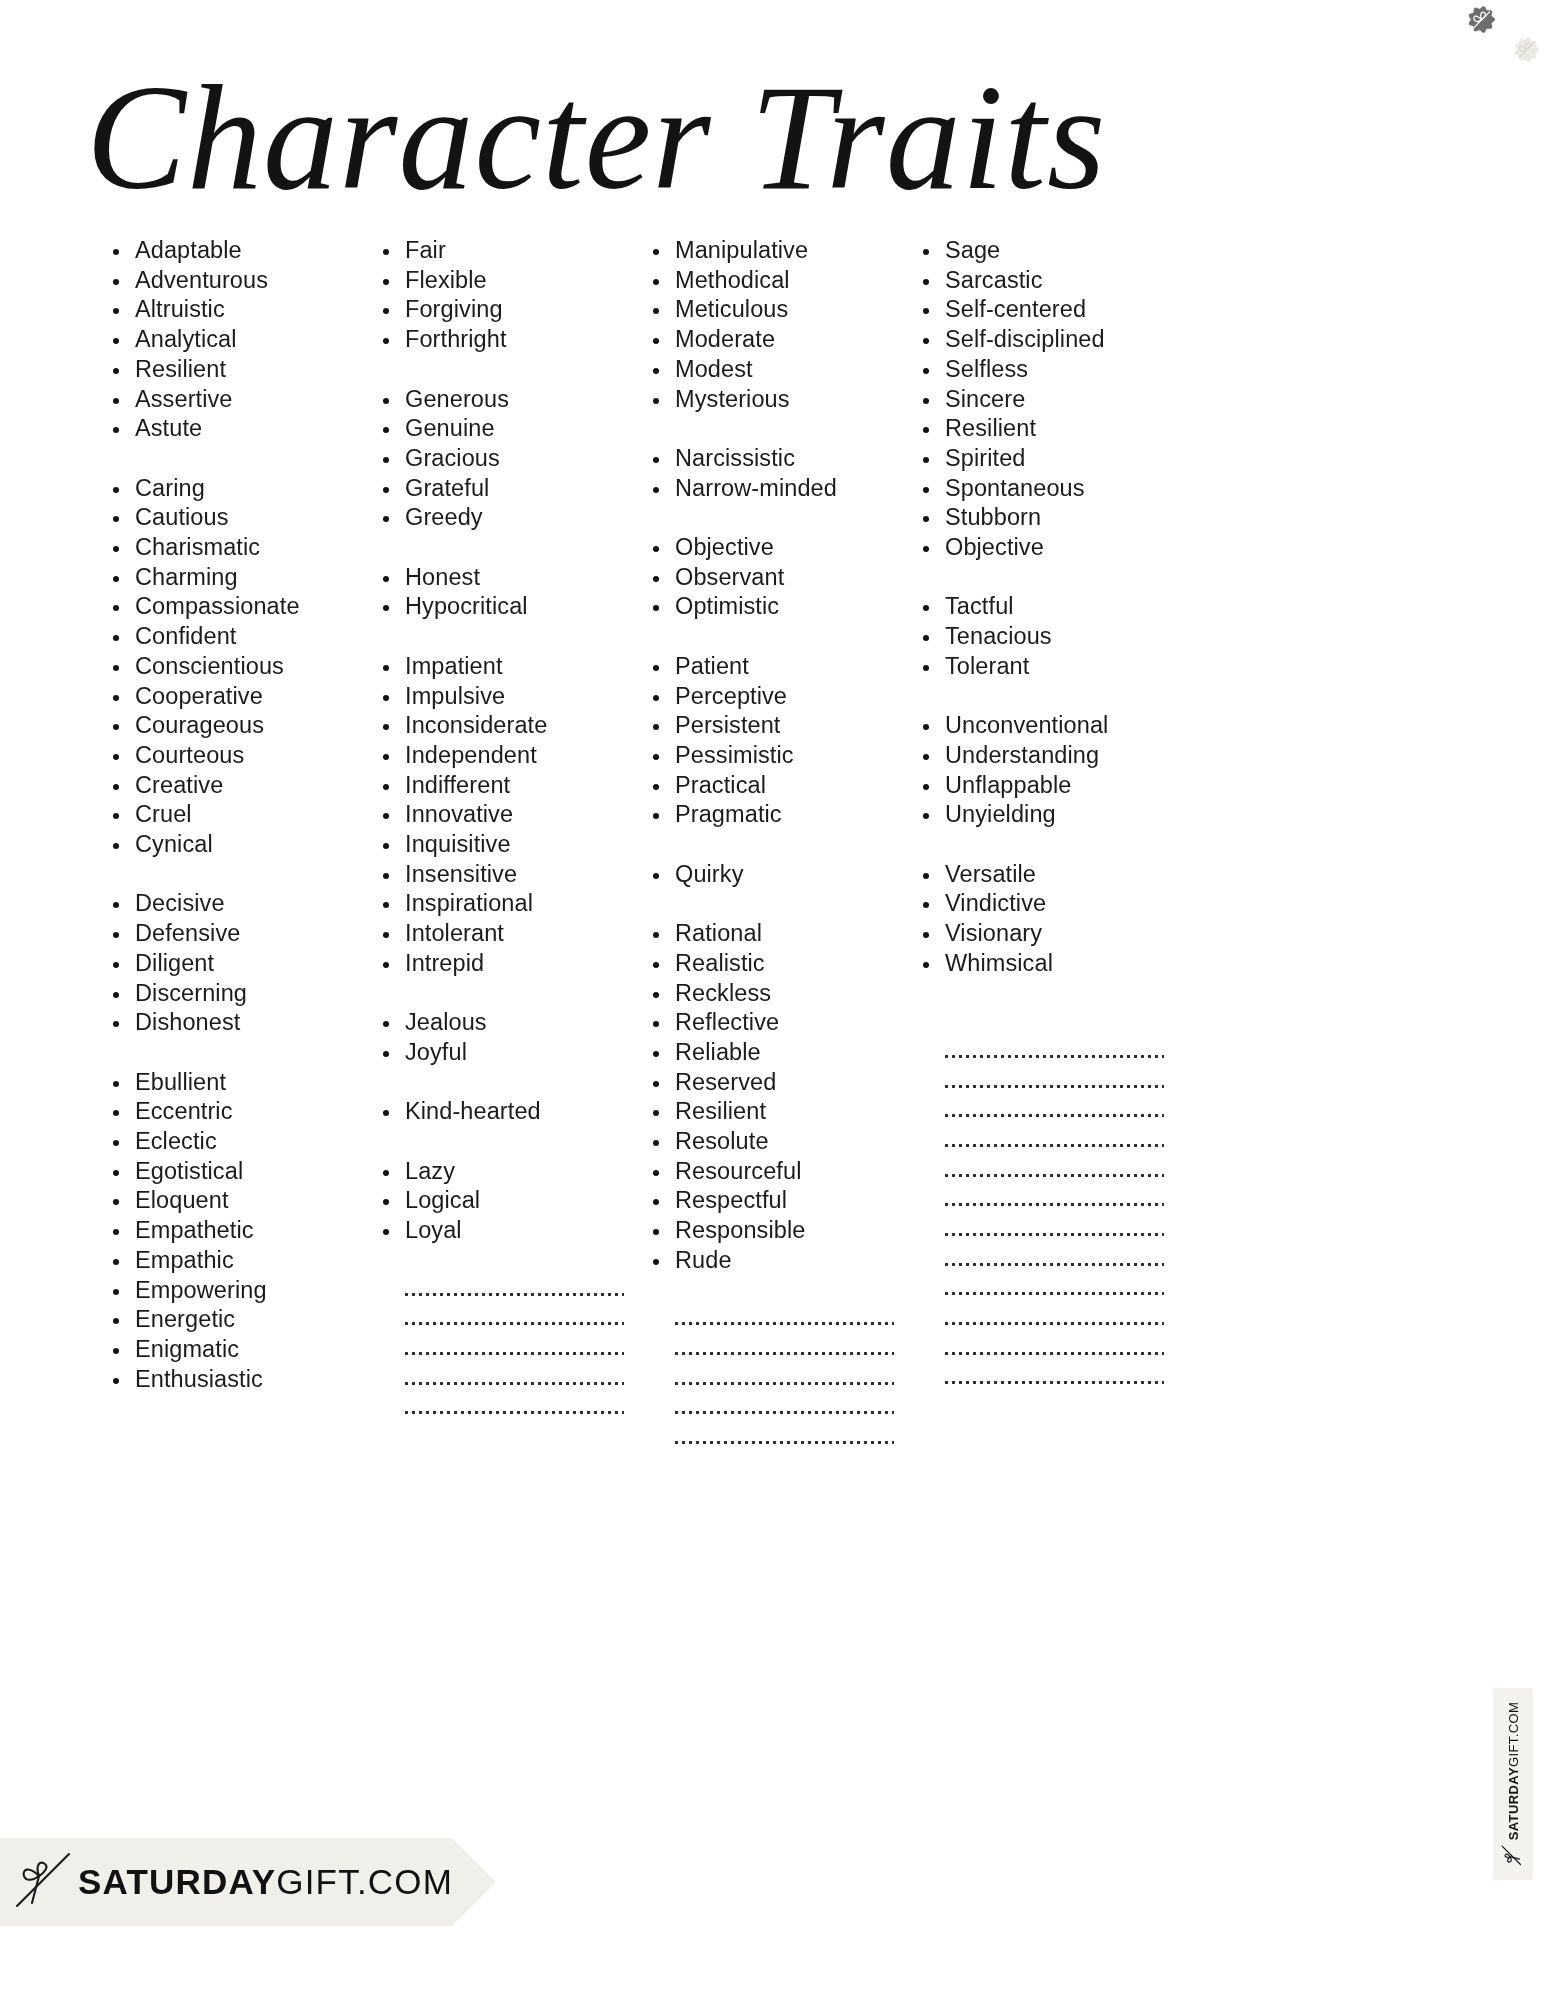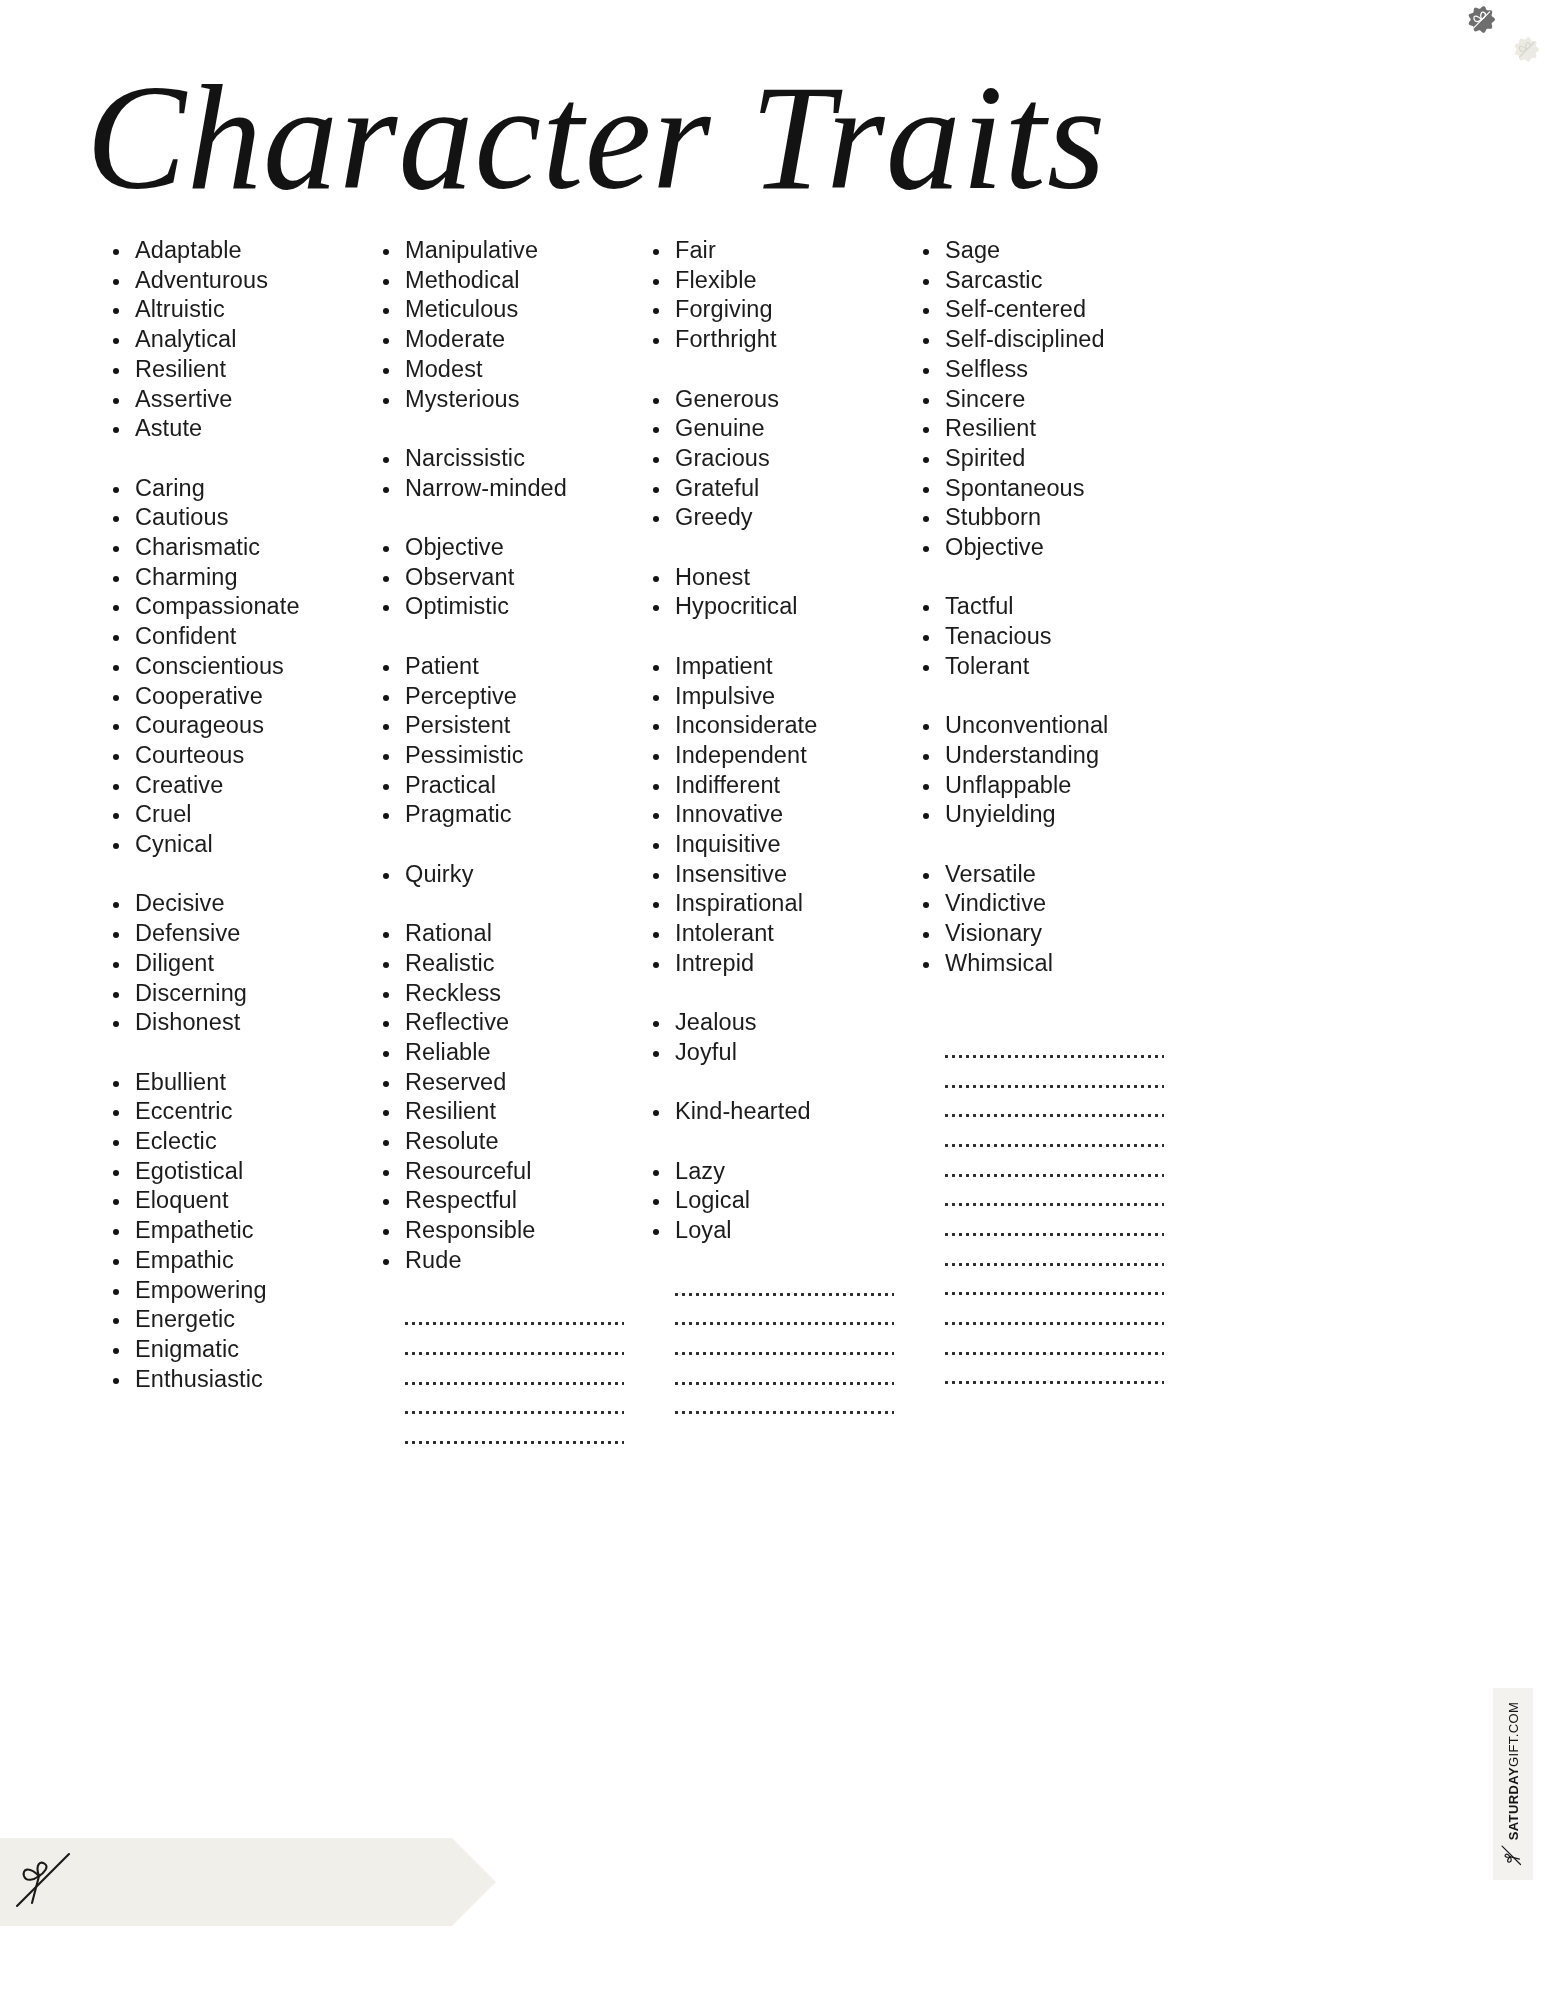--- a/index.html
+++ b/index.html
@@ -221,20 +221,74 @@
         <li class="trait-item">Egotistical</li>
         <li class="trait-item">Eloquent</li>
         <li class="trait-item">Empathetic</li>
         <li class="trait-item">Empathic</li>
         <li class="trait-item">Empowering</li>
         <li class="trait-item">Energetic</li>
         <li class="trait-item">Enigmatic</li>
         <li class="trait-item">Enthusiastic</li>
       </ul>
   </div>
+  <div class="trait-column col-2">
+    <ul class="trait-list">
+        <li class="trait-item">Fair</li>
+        <li class="trait-item">Flexible</li>
+        <li class="trait-item">Forgiving</li>
+        <li class="trait-item">Forthright</li>
+        <li class="trait-gap"></li>
+        <li class="trait-item">Generous</li>
+        <li class="trait-item">Genuine</li>
+        <li class="trait-item">Gracious</li>
+        <li class="trait-item">Grateful</li>
+        <li class="trait-item">Greedy</li>
+        <li class="trait-gap"></li>
+        <li class="trait-item">Honest</li>
+        <li class="trait-item">Hypocritical</li>
+        <li class="trait-gap"></li>
+        <li class="trait-item">Impatient</li>
+        <li class="trait-item">Impulsive</li>
+        <li class="trait-item">Inconsiderate</li>
+        <li class="trait-item">Independent</li>
+        <li class="trait-item">Indifferent</li>
+        <li class="trait-item">Innovative</li>
+        <li class="trait-item">Inquisitive</li>
+        <li class="trait-item">Insensitive</li>
+        <li class="trait-item">Inspirational</li>
+        <li class="trait-item">Intolerant</li>
+        <li class="trait-item">Intrepid</li>
+        <li class="trait-gap"></li>
+        <li class="trait-item">Jealous</li>
+        <li class="trait-item">Joyful</li>
+        <li class="trait-gap"></li>
+        <li class="trait-item">Kind-hearted</li>
+        <li class="trait-gap"></li>
+        <li class="trait-item">Lazy</li>
+        <li class="trait-item">Logical</li>
+        <li class="trait-item">Loyal</li>
+        <li class="trait-gap"></li>
+        <li class="trait-rule">
+          <span class="dotline"></span>
+        </li>
+        <li class="trait-rule">
+          <span class="dotline"></span>
+        </li>
+        <li class="trait-rule">
+          <span class="dotline"></span>
+        </li>
+        <li class="trait-rule">
+          <span class="dotline"></span>
+        </li>
+        <li class="trait-rule">
+          <span class="dotline"></span>
+        </li>
+      </ul>
+  </div>
   <div class="trait-column col-3">
     <ul class="trait-list">
         <li class="trait-item">Manipulative</li>
         <li class="trait-item">Methodical</li>
         <li class="trait-item">Meticulous</li>
         <li class="trait-item">Moderate</li>
         <li class="trait-item">Modest</li>
         <li class="trait-item">Mysterious</li>
         <li class="trait-gap"></li>
         <li class="trait-item">Narcissistic</li>
@@ -258,74 +312,20 @@
         <li class="trait-item">Reckless</li>
         <li class="trait-item">Reflective</li>
         <li class="trait-item">Reliable</li>
         <li class="trait-item">Reserved</li>
         <li class="trait-item">Resilient</li>
         <li class="trait-item">Resolute</li>
         <li class="trait-item">Resourceful</li>
         <li class="trait-item">Respectful</li>
         <li class="trait-item">Responsible</li>
         <li class="trait-item">Rude</li>
-        <li class="trait-gap"></li>
-        <li class="trait-rule">
-          <span class="dotline"></span>
-        </li>
-        <li class="trait-rule">
-          <span class="dotline"></span>
-        </li>
-        <li class="trait-rule">
-          <span class="dotline"></span>
-        </li>
-        <li class="trait-rule">
-          <span class="dotline"></span>
-        </li>
-        <li class="trait-rule">
-          <span class="dotline"></span>
-        </li>
-      </ul>
-  </div>
-  <div class="trait-column col-2">
-    <ul class="trait-list">
-        <li class="trait-item">Fair</li>
-        <li class="trait-item">Flexible</li>
-        <li class="trait-item">Forgiving</li>
-        <li class="trait-item">Forthright</li>
-        <li class="trait-gap"></li>
-        <li class="trait-item">Generous</li>
-        <li class="trait-item">Genuine</li>
-        <li class="trait-item">Gracious</li>
-        <li class="trait-item">Grateful</li>
-        <li class="trait-item">Greedy</li>
-        <li class="trait-gap"></li>
-        <li class="trait-item">Honest</li>
-        <li class="trait-item">Hypocritical</li>
-        <li class="trait-gap"></li>
-        <li class="trait-item">Impatient</li>
-        <li class="trait-item">Impulsive</li>
-        <li class="trait-item">Inconsiderate</li>
-        <li class="trait-item">Independent</li>
-        <li class="trait-item">Indifferent</li>
-        <li class="trait-item">Innovative</li>
-        <li class="trait-item">Inquisitive</li>
-        <li class="trait-item">Insensitive</li>
-        <li class="trait-item">Inspirational</li>
-        <li class="trait-item">Intolerant</li>
-        <li class="trait-item">Intrepid</li>
-        <li class="trait-gap"></li>
-        <li class="trait-item">Jealous</li>
-        <li class="trait-item">Joyful</li>
-        <li class="trait-gap"></li>
-        <li class="trait-item">Kind-hearted</li>
-        <li class="trait-gap"></li>
-        <li class="trait-item">Lazy</li>
-        <li class="trait-item">Logical</li>
-        <li class="trait-item">Loyal</li>
         <li class="trait-gap"></li>
         <li class="trait-rule">
           <span class="dotline"></span>
         </li>
         <li class="trait-rule">
           <span class="dotline"></span>
         </li>
         <li class="trait-rule">
           <span class="dotline"></span>
         </li>
@@ -409,20 +409,23 @@
 <div id="footer-logo">
   <span id="footer-bow">
     <svg width="62" height="62" viewBox="0 0 62 62">
       <g fill="none" stroke="#1a1a1a" stroke-width="2.1" stroke-linecap="round">
         <line x1="5" y1="57" x2="57" y2="5"></line>
         <path d="M27,27 C17,17 10,20 12,27 C14,33 22,31 27,27 Z"></path>
         <path d="M27,27 C23,16 28,11 33,15 C37,18 32,24 27,27 Z"></path>
         <line x1="27" y1="27" x2="20" y2="54"></line>
       </g>
     </svg>
+  </span>
+  <span id="footer-wordmark">
+    <span class="wm-bold">SATURDAY</span><span class="wm-light">GIFT.COM</span>
   </span>
 </div>
 
 <div id="side-logo">
   <div id="side-logo-inner">
     <span>
       <svg width="22" height="22" viewBox="0 0 62 62">
         <g fill="none" stroke="#1a1a1a" stroke-width="3.4" stroke-linecap="round">
           <line x1="5" y1="57" x2="57" y2="5"></line>
           <path d="M27,27 C17,17 10,20 12,27 C14,33 22,31 27,27 Z"></path>

